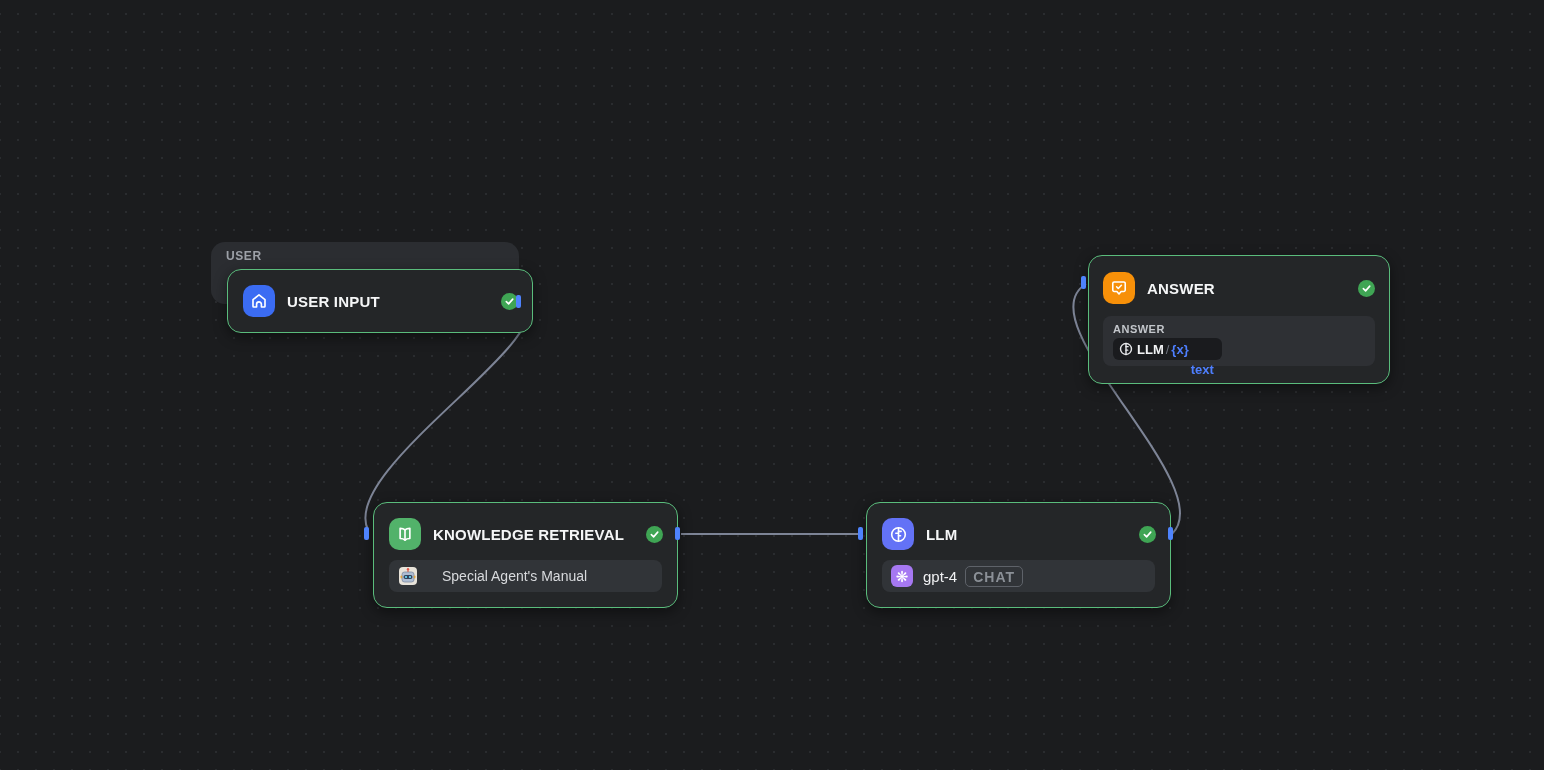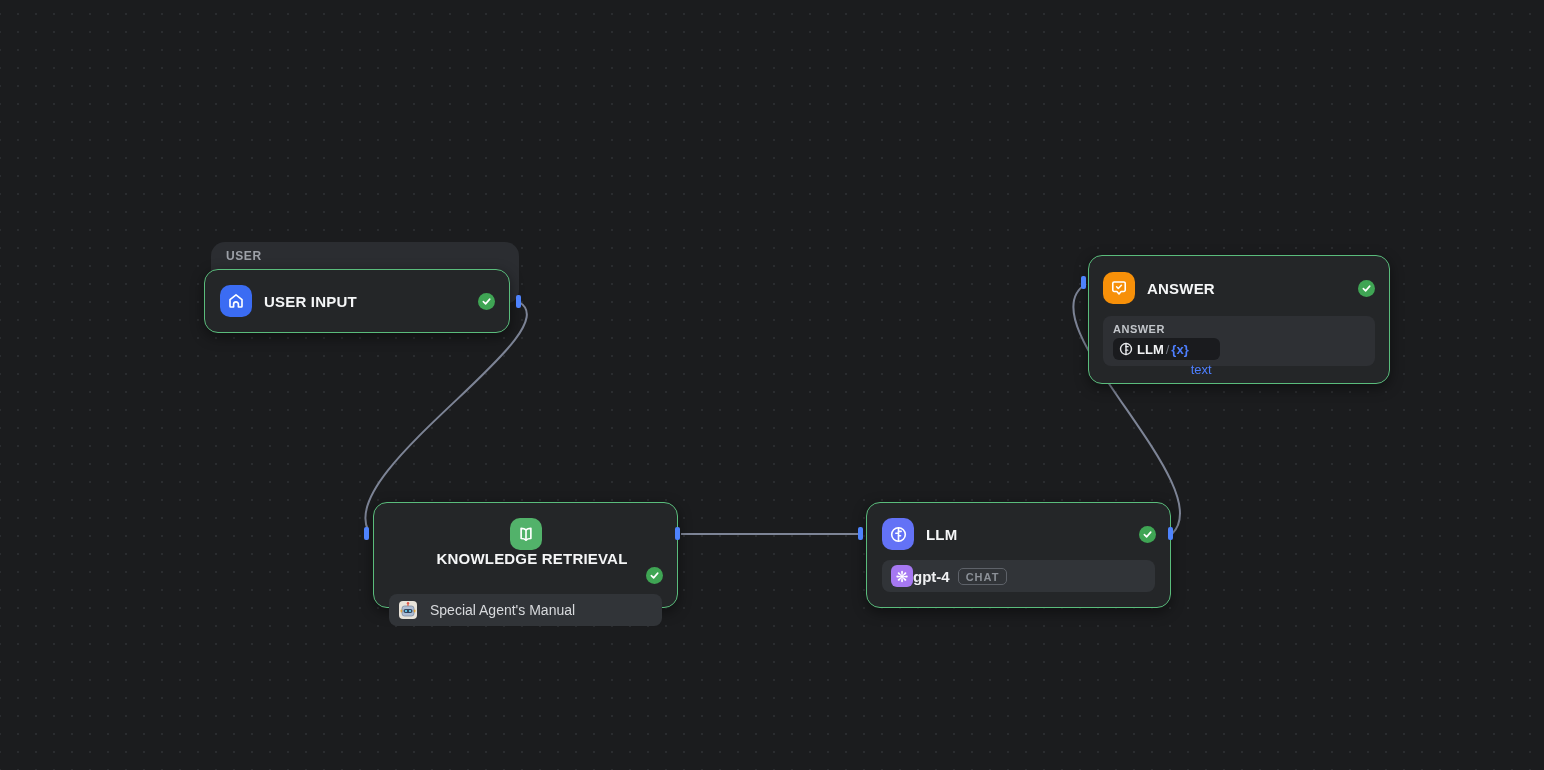--- a/index.html
+++ b/index.html
@@ -32,38 +32,38 @@
     position:absolute;background:#2b2d31;border-radius:14px;
   }
   .start-label{
     color:#9da1a8;font-size:12px;font-weight:bold;letter-spacing:.6px;
     padding:7px 0 0 15px;
   }
   .inner-row{
     margin:0 15px;background:#313438;border-radius:8px;display:flex;align-items:center;
     padding:5px 9px;height:32px;
   }
-  .dataset-label{color:#d8dadd;font-size:14px;margin-left:12px;}
-  .model-name{color:#f0f1f3;font-size:15px;font-weight:700;}
+  .dataset-label{color:#d8dadd;font-size:14px;margin-left:24px;}
+  .model-name{color:#f0f1f3;font-size:15px;font-weight:400;margin-left:10px;}
   .mode-badge{
     margin-left:8px;border:1px solid #5e6269;border-radius:5px;color:#8b9097;
-    font-size:11px;font-weight:bold;letter-spacing:1px;padding:2px 7px 1px;
+    font-size:14px;font-weight:bold;letter-spacing:1px;padding:2px 7px 1px;
   }
   .answer-panel{
     margin:0 14px;background:#2e3034;border-radius:8px;padding:7px 10px 9px;height:50px;
   }
   .panel-label{color:#c3c6cb;font-size:11px;font-weight:bold;letter-spacing:.5px;}
   .var-chip{
     display:inline-flex;align-items:center;background:#1a1b1e;border-radius:6px;
     padding:2px 8px 2px 6px;margin-top:3px;height:22px;
   }
   .var-node{color:#f2f3f5;font-size:13px;font-weight:bold;margin-left:4px;}
   .var-sep{color:#6d727d;font-size:13px;margin:0 2px;}
   .var-x{color:#4e7fff;font-size:13px;font-weight:bold;}
-  .var-field{color:#4e7fff;font-size:13px;font-weight:normal;margin-left:2px;margin-top:41px;}
+  .var-field{color:#4e7fff;font-size:13px;font-weight:bold;margin-left:2px;margin-top:41px;}
   .handle{
     position:absolute;width:5px;height:13px;background:#4e83fd;border-radius:2px;z-index:5;
   }
   .robot-chip{width:20px;height:20px;flex:0 0 20px;}
   .openai-chip{
     width:22px;height:22px;border-radius:6px;background:#a678f2;flex:0 0 22px;
     display:flex;align-items:center;justify-content:center;color:#fff;font-size:15px;line-height:1;
   }
 </style>
 </head>
@@ -74,39 +74,39 @@
   <svg class="edges">
     <path d="M 519 302 C 572 332, 338 468, 368 530" fill="none" stroke="#7d8496" stroke-width="2"></path>
     <path d="M 681 534 L 862 534" fill="none" stroke="#7d8496" stroke-width="2"></path>
     <path d="M 1172 534 C 1222 486, 1022 322, 1086 284" fill="none" stroke="#7d8496" stroke-width="2"></path>
   </svg>
 
   <div class="start-group" style="left:211px;top:242px;width:308px;height:62px;">
     <div class="start-label">USER</div>
   </div>
 
-  <div class="node" style="left:204px;top:269px;width:306px;height:64px;">
+  <div class="node" style="left:227px;top:269px;width:306px;height:64px;">
     <div class="node-header">
       <div class="node-icon" style="background:#3b6cf3;">
         <svg width="18" height="18" viewBox="0 0 24 24" fill="none" stroke="#fff" stroke-width="2.2" stroke-linecap="round" stroke-linejoin="round">
           <path d="M4 10.2 L12 3.8 L20 10.2 V19 a1 1 0 0 1 -1 1 H15.2 v-3.6 a3.2 3.2 0 0 0 -6.4 0 V20 H5 a1 1 0 0 1 -1 -1 Z"></path>
         </svg>
       </div>
       <div class="node-title">USER INPUT</div>
       <div class="status">
         <svg width="9" height="9" viewBox="0 0 10 10">
             <path d="M1.5 5.2 L4 7.6 L8.6 2.4" fill="none" stroke="#fff" stroke-width="1.8" stroke-linecap="round" stroke-linejoin="round"></path>
           </svg>
       </div>
     </div>
   </div>
   <div class="handle" style="left:516px;top:295px;"></div>
 
   <div class="node" style="left:373px;top:502px;width:305px;height:106px;">
-    <div class="node-header" style="padding-bottom:10px;flex-direction:column;">
+    <div class="node-header" style="padding-bottom:10px;">
       <div class="node-icon" style="background:#52b26a;">
         <svg width="18" height="18" viewBox="0 0 24 24" fill="none" stroke="#fff" stroke-width="2.2" stroke-linecap="round" stroke-linejoin="round">
           <path d="M12 6.5 C10.4 5 8.4 4.4 5.5 4.4 V18 c2.9 0 4.9 .6 6.5 2.1 c1.6 -1.5 3.6 -2.1 6.5 -2.1 V4.4 c-2.9 0 -4.9 .6 -6.5 2.1 Z"></path>
           <path d="M12 6.5 V20.1"></path>
         </svg>
       </div>
       <div class="node-title">KNOWLEDGE RETRIEVAL</div>
       <div class="status">
         <svg width="9" height="9" viewBox="0 0 10 10">
             <path d="M1.5 5.2 L4 7.6 L8.6 2.4" fill="none" stroke="#fff" stroke-width="1.8" stroke-linecap="round" stroke-linejoin="round"></path>

